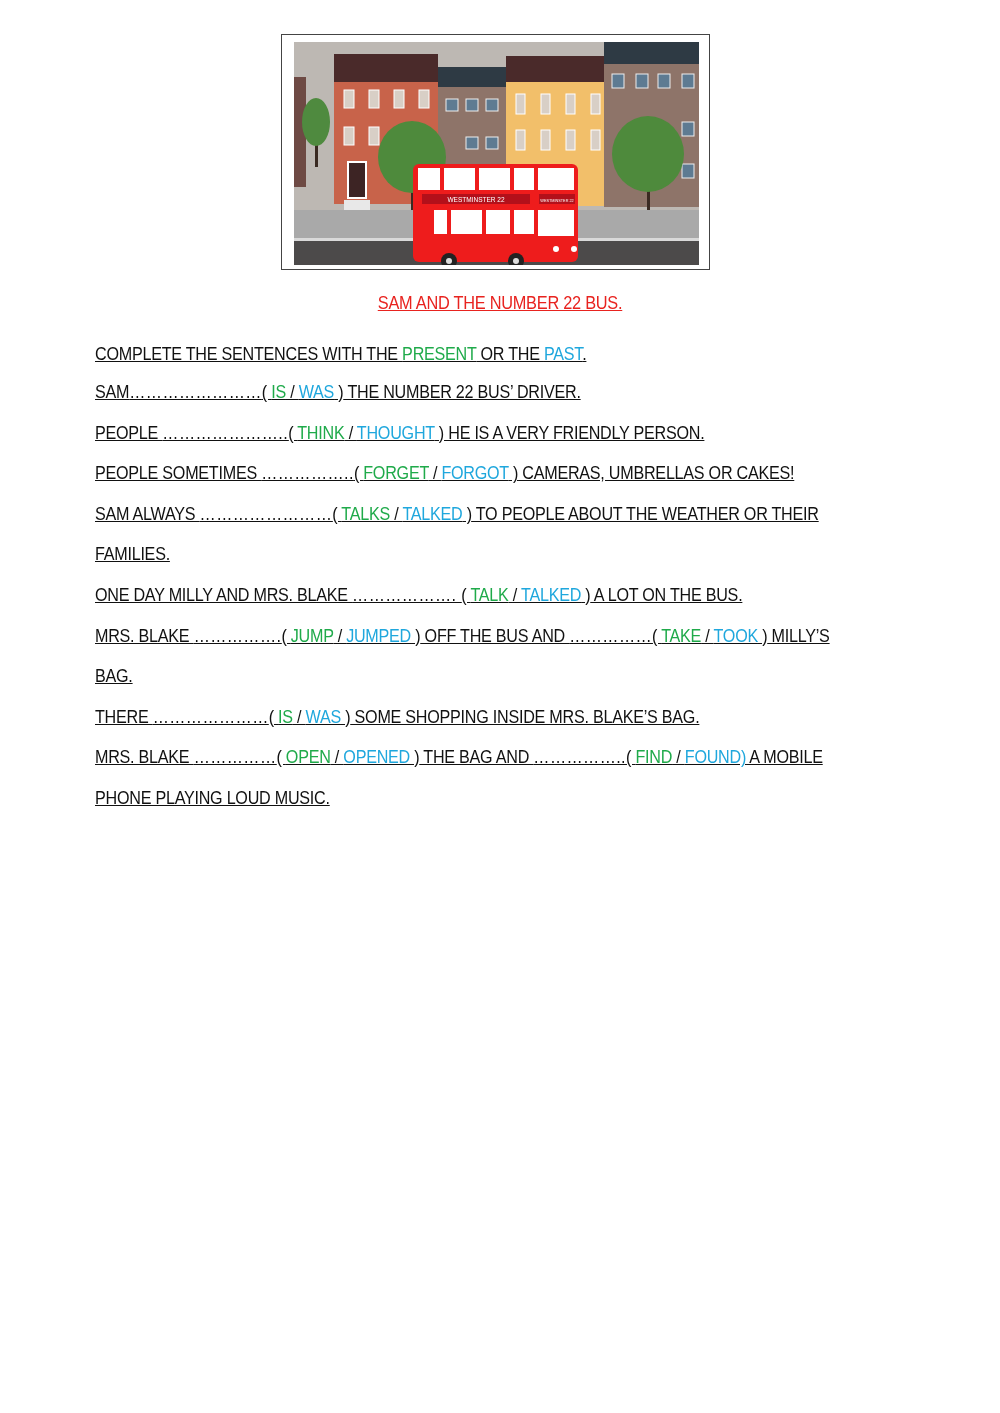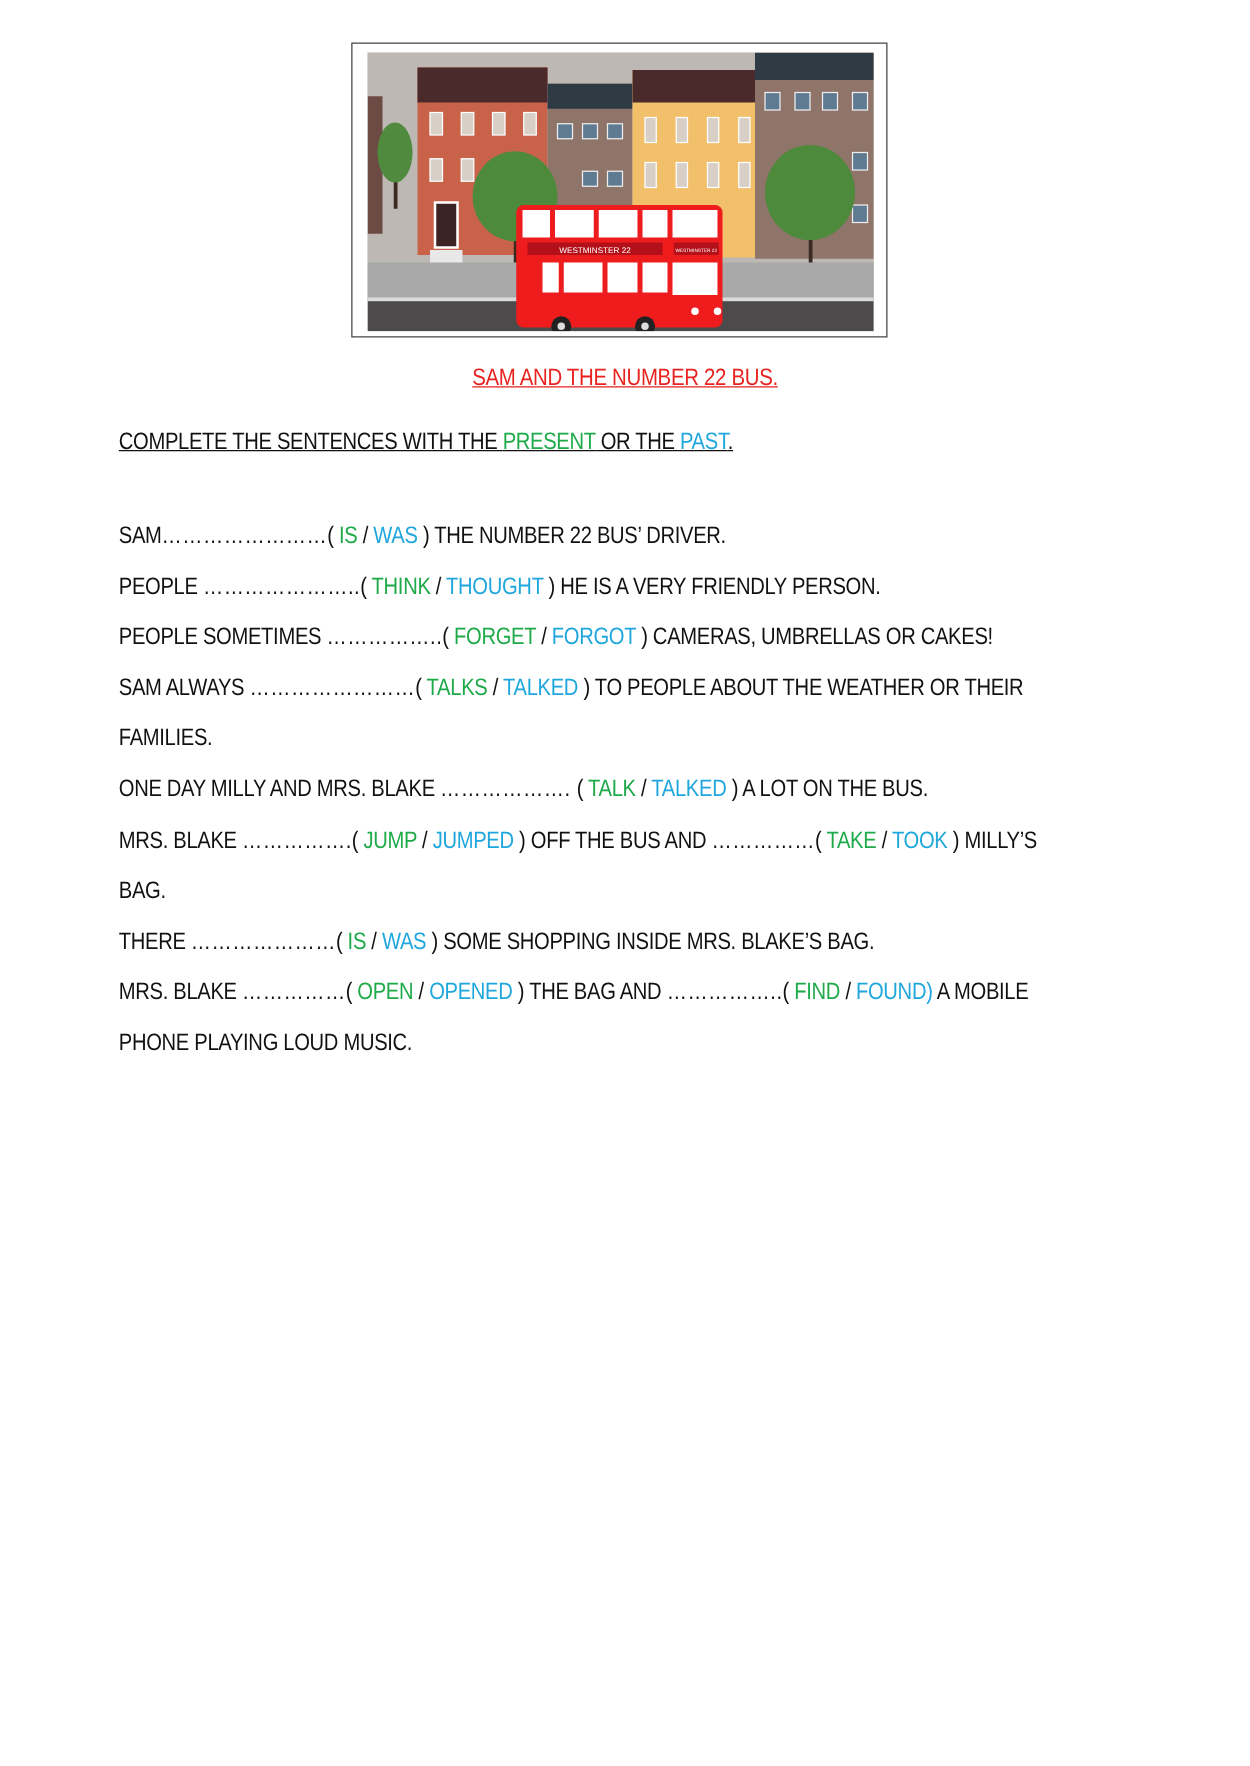--- a/index.html
+++ b/index.html
@@ -6,21 +6,21 @@
     body { width: 1000px; height: 1413px; position: relative; overflow: hidden;
            font-family: "Liberation Sans Narrow", "Liberation Sans", sans-serif; color: #111; }
     .illus-frame { position: absolute; left: 281px; top: 34px; width: 429px; height: 236px;
                    border: 1px solid #444; box-sizing: border-box; background: #fff; }
     .illus { position: absolute; left: 12px; top: 7px; width: 405px; height: 223px; overflow: hidden; background: #b9b5b0; }
     .title { position: absolute; left: 0; width: 1000px; top: 292px; text-align: center;
              color: #e8231f; font-size: 19px; text-decoration: underline; letter-spacing: -0.3px;
              transform: scaleX(0.86); transform-origin: 500px 0; }
     .instruction { position: absolute; left: 95px; top: 343px; font-size: 19px; text-decoration: underline;
                    letter-spacing: -0.3px; transform: scaleX(0.85); transform-origin: 0 0; white-space: nowrap; }
-    .lines { position: absolute; left: 95px; top: 416px; width: 900px; }
+    .lines { position: absolute; left: 95px; top: 379px; width: 900px; text-decoration: underline; }
     .line { height: 40.6px; line-height: 26px; font-size: 19px; white-space: nowrap;
             letter-spacing: -0.3px; transform: scaleX(0.85); transform-origin: 0 0; }
     .g { color: #1faa4a; }
     .b { color: #1fa7dd; }
     .dots { letter-spacing: 0.5px; }
   </style>
 </head>
 <body>
 
 <div class="illus-frame">

